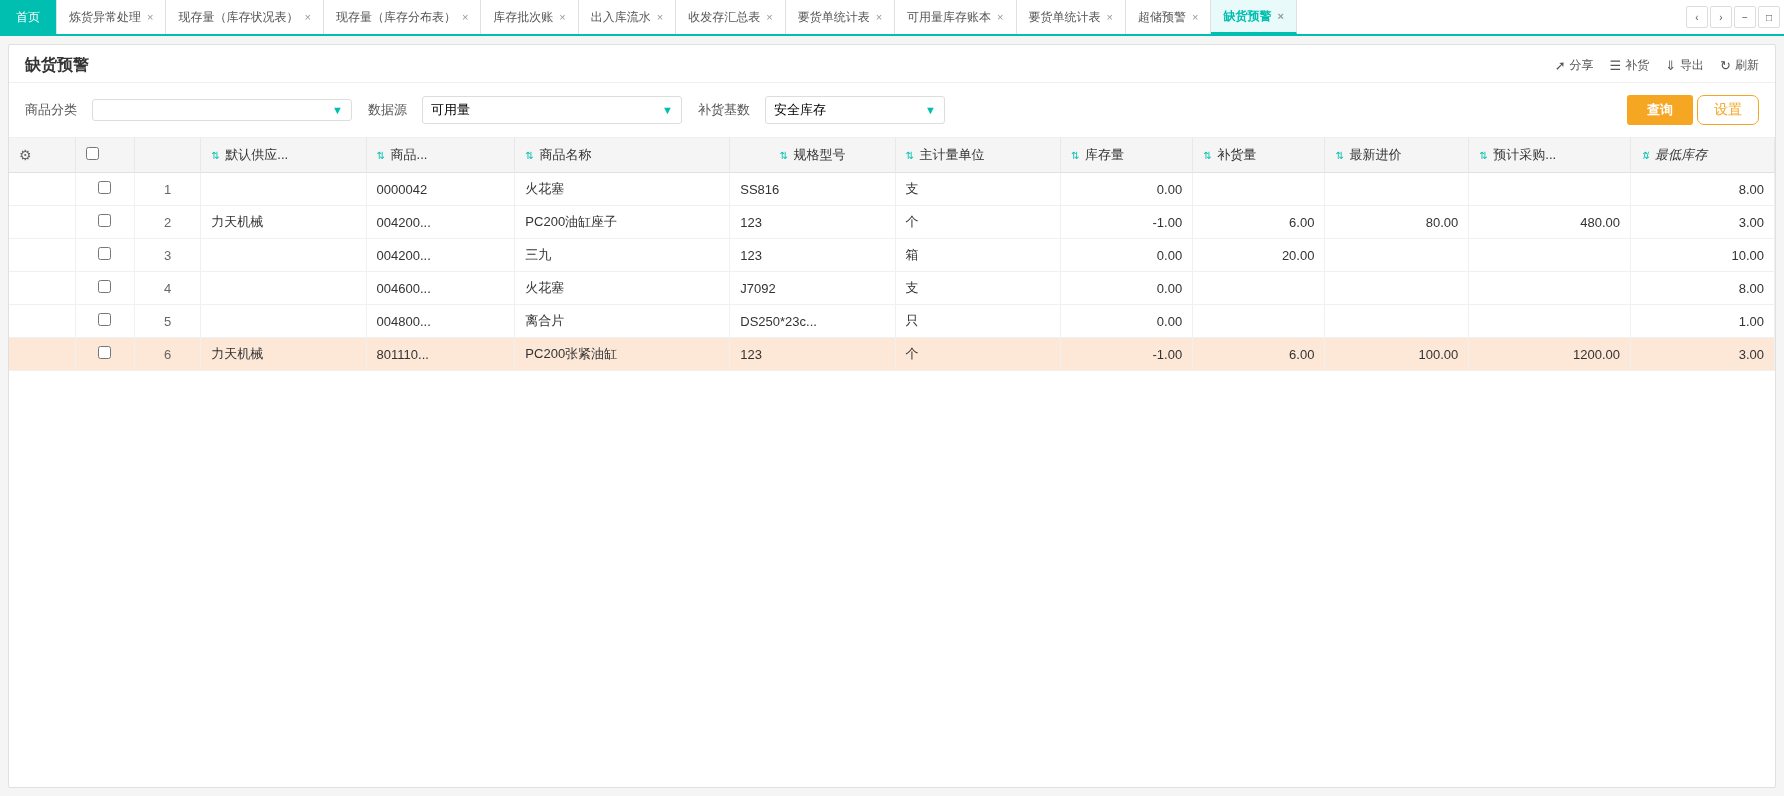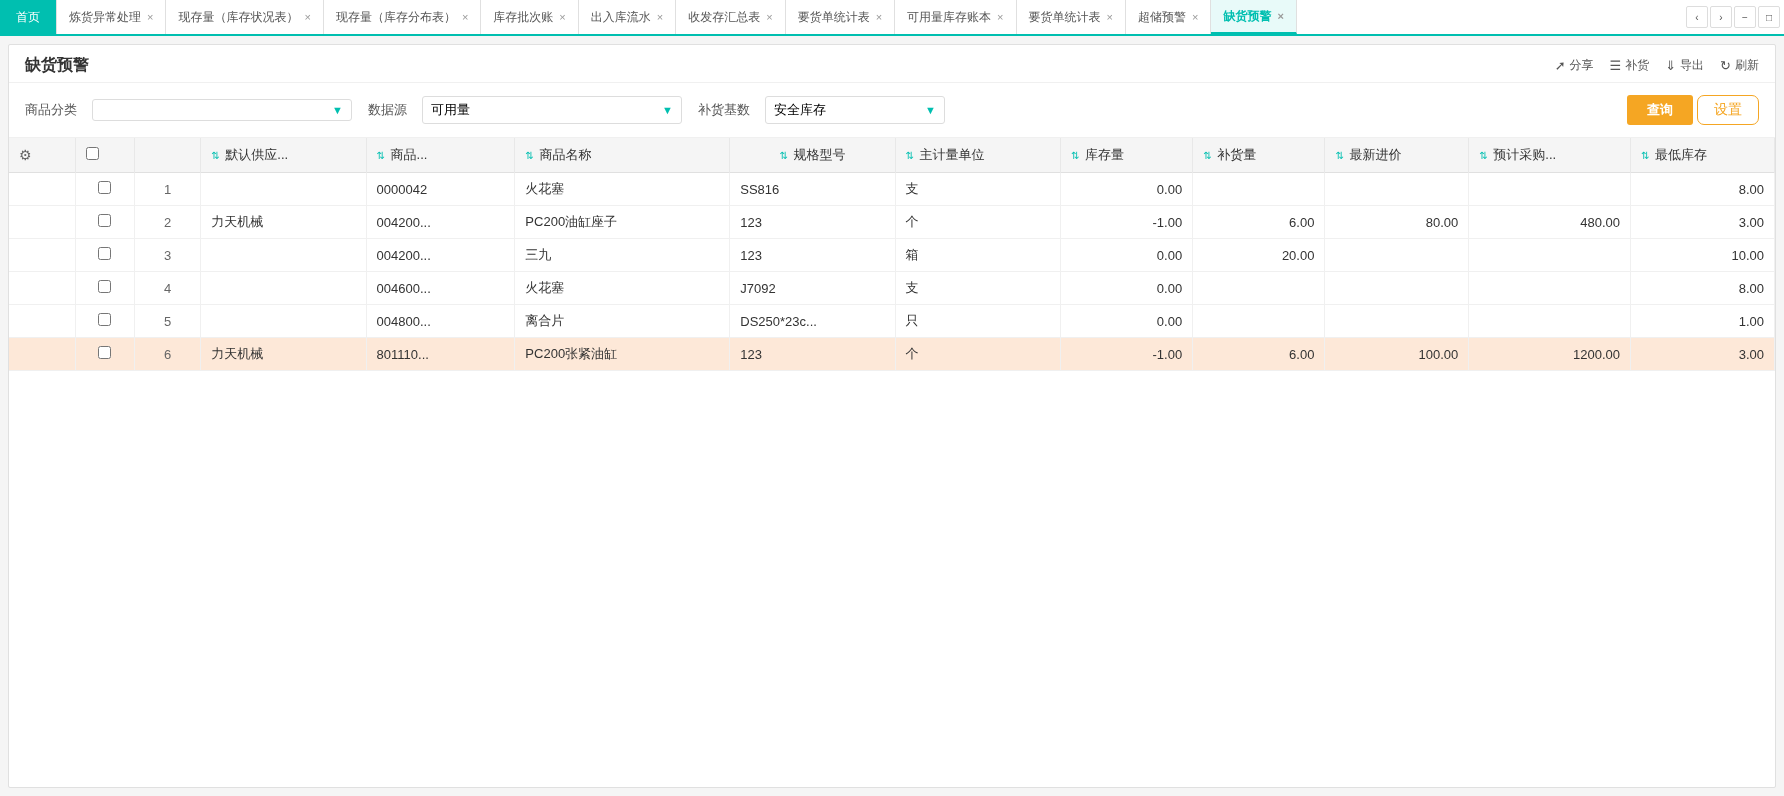--- a/index.html
+++ b/index.html
@@ -204,21 +204,21 @@
     .col-gear { width: 40px; }
     .col-supplier { width: 100px; }
     .col-code { width: 90px; }
     .col-name { width: 130px; }
     .col-spec { width: 100px; text-align: center; }
     .col-unit { width: 80px; }
     .col-stock { width: 80px; }
     .col-replenish { width: 80px; }
     .col-price { width: 80px; }
     .col-plan { width: 80px; }
-    .col-min { width: 80px; }
+    .col-min { width: 80px; font-style: italic; }
   </style>
 </head>
 <body>
 
 <div class="tab-bar">
   <div class="tab-item home">
     <span>首页</span>
   </div>
   <div class="tab-item">
     <span>炼货异常处理</span>

